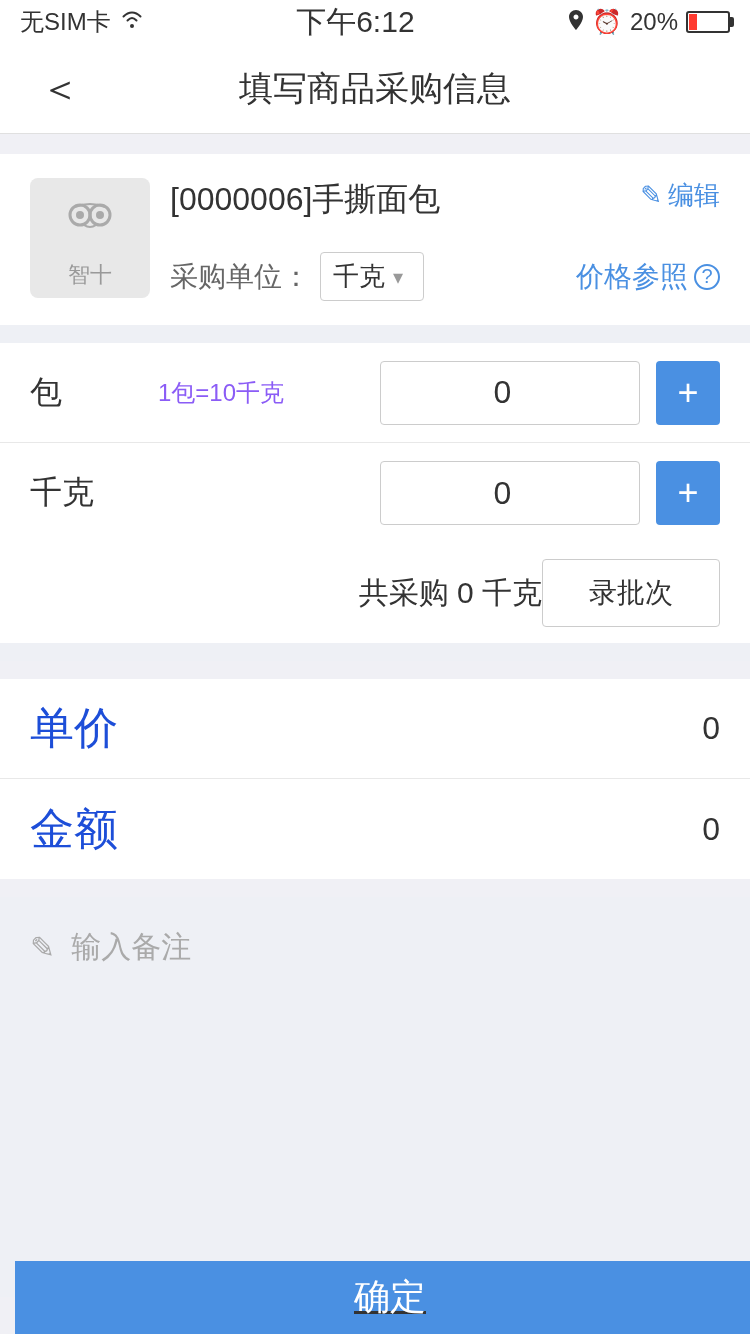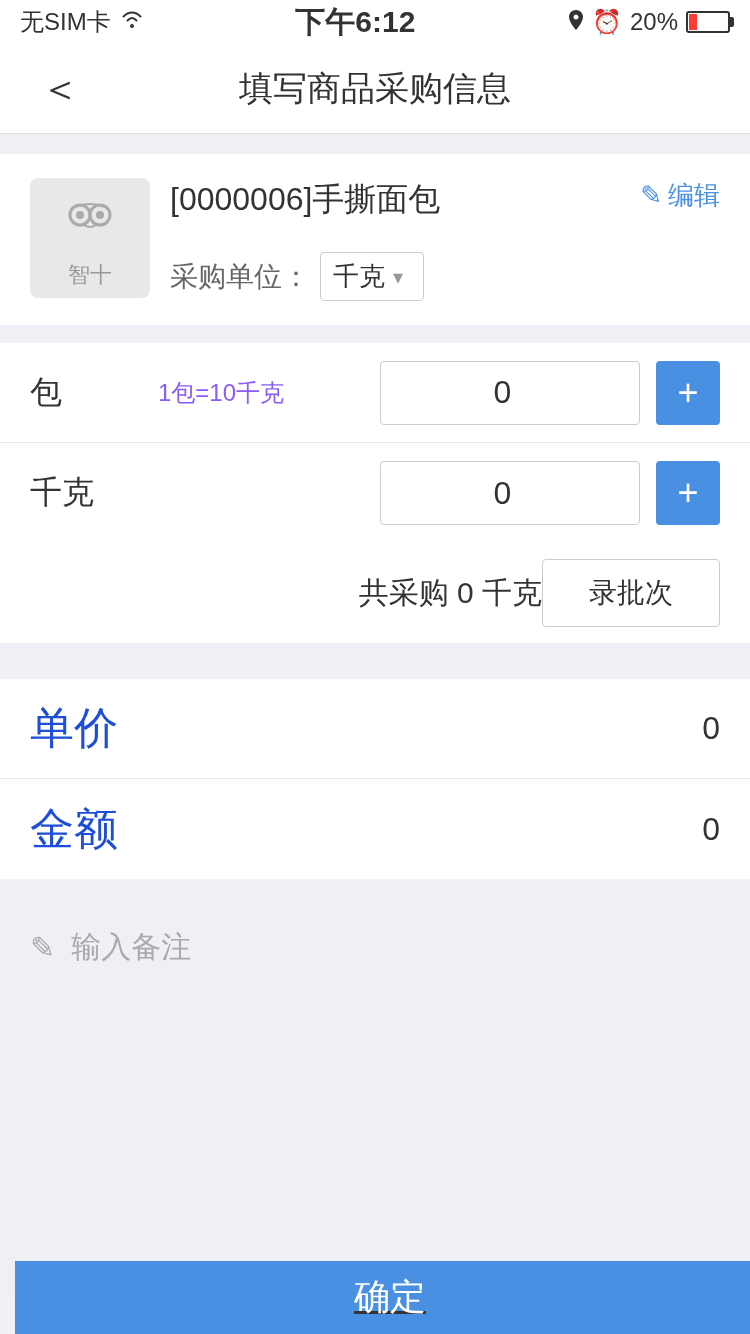--- a/index.html
+++ b/index.html
@@ -19,21 +19,21 @@
       height: 44px;
       background: #fff;
       display: flex;
       align-items: center;
       justify-content: space-between;
       padding: 0 20px;
       font-size: 24px;
       color: #333;
     }
     .status-left { display: flex; gap: 10px; }
-    .status-center { font-size: 30px; font-weight: 700; }
+    .status-center { font-size: 30px; font-weight: 400; }
     .status-right { display: flex; align-items: center; gap: 8px; font-size: 24px; }
     .battery-icon {
       width: 44px; height: 22px;
       border: 2px solid #333;
       border-radius: 3px;
       position: relative;
       display: inline-flex;
       align-items: center;
     }
     .battery-icon::after {
@@ -371,20 +371,24 @@
       </div>
     </div>
     <div class="product-unit-row">
       <div style="display:flex;align-items:center;">
         <span class="unit-label">采购单位：</span>
         <div class="unit-select">
           <span>千克</span>
           <span class="unit-select-arrow">▾</span>
         </div>
       </div>
+      <div class="price-ref">
+        <span>价格参照</span>
+        <div class="price-ref-icon">?</div>
+      </div>
     </div>
   </div>
 </div>
 
 <div class="section-divider"></div>
 
 <div class="input-section">
 
   <div class="input-row">
     <span class="input-label">包</span>

